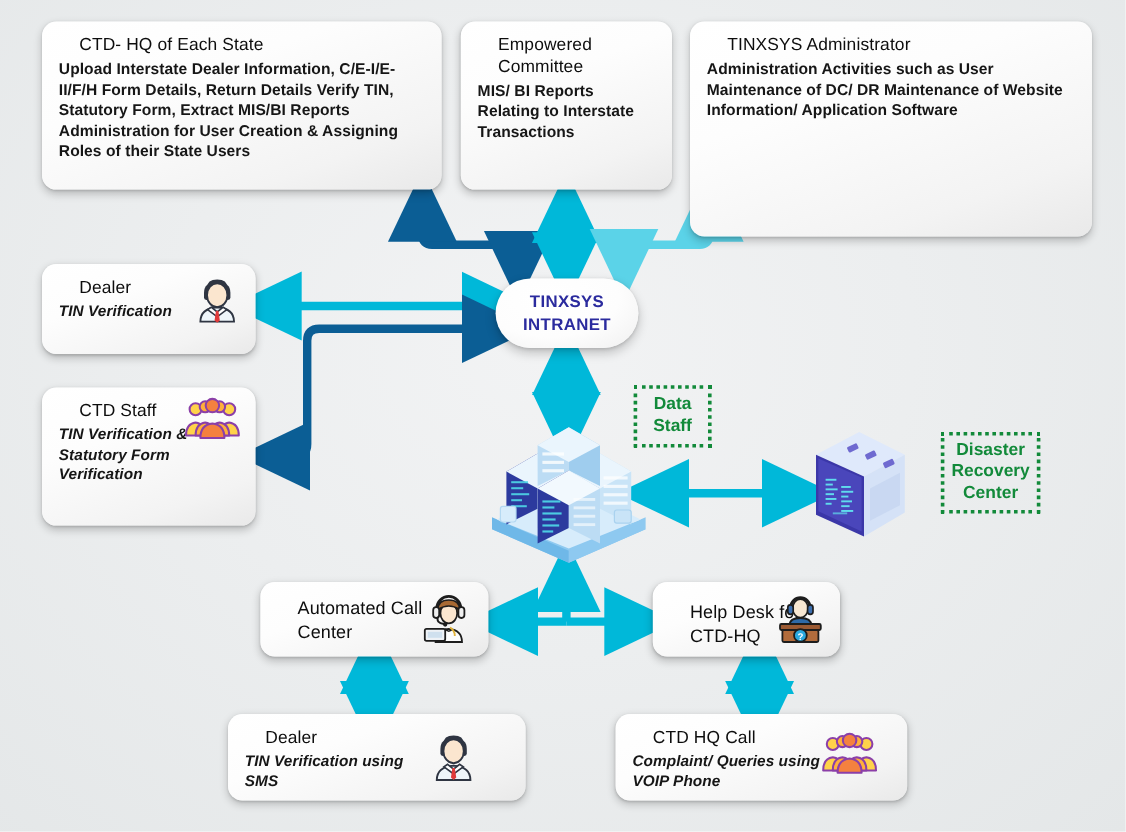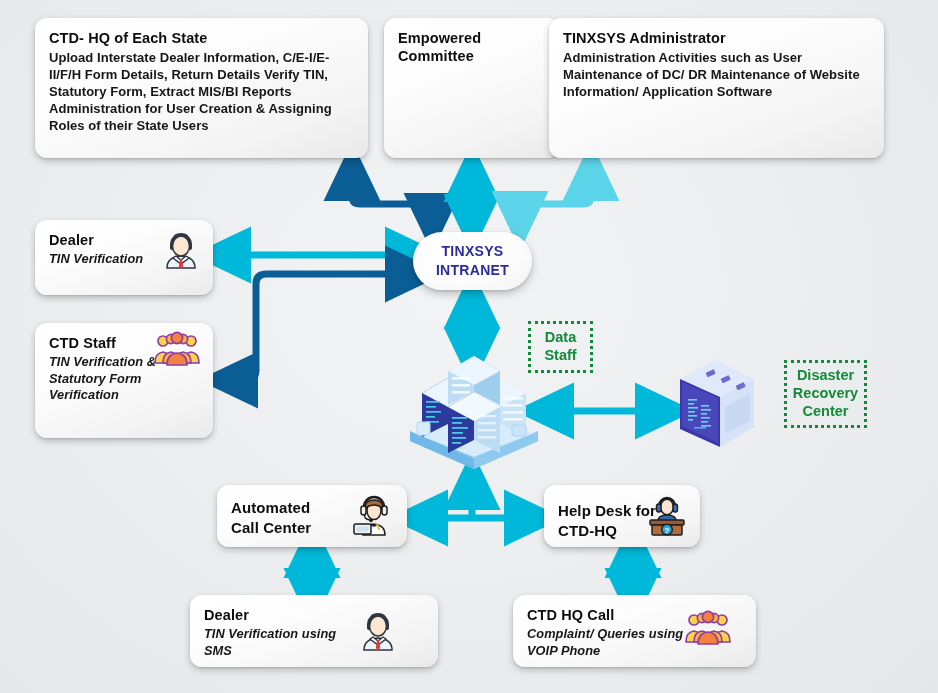--- a/index.html
+++ b/index.html
@@ -14,22 +14,22 @@
   .card{
     position:absolute;
     background:linear-gradient(160deg,#ffffff 0%,#fdfdfd 35%,#f3f3f3 78%,#e9e9e9 100%);
     border-radius:12px;
     box-shadow:0 3px 7px rgba(0,0,0,.22), 0 1px 2px rgba(0,0,0,.12);
     box-sizing:border-box;
     padding:11px 14px;
     color:#111;
   }
   .card .title{
-    font-weight:bold;font-size:14.5px;line-height:1.25;color:#0d0d0d;
-    margin-bottom:3px;letter-spacing:.1px;
+    font-weight:normal;font-size:14.5px;line-height:1.25;color:#0d0d0d;
+    margin-bottom:3px;letter-spacing:.1px;margin-left:17px;
   }
   .card .body{
     font-weight:bold;font-size:13px;line-height:1.30;color:#161616;letter-spacing:.05px;
   }
   .card.compact .title{font-size:14.5px;margin-bottom:2px;}
   .card.compact .body{font-size:12.8px;font-style:italic;}
   .card.onlytitle .title{font-size:15px;line-height:1.3;}
 
   
   .pill{
@@ -109,23 +109,24 @@
     <path d="M633,549 L633,597" fill="none" stroke="#00b8d9" stroke-width="7" marker-start="url(#mCyanStart)" marker-end="url(#mCyan)"></path>
   </svg>
 
   <div class="card" style="left:35px;top:18px;width:333px;height:140px;">
     <div class="title">CTD- HQ of Each State</div>
     <div class="body">Upload Interstate Dealer Information, C/E-I/E-II/F/H Form Details, Return Details Verify TIN, Statutory Form, Extract MIS/BI Reports Administration for User Creation &amp; Assigning Roles of their State Users</div>
   </div>
 
   <div class="card" style="left:384px;top:18px;width:176px;height:140px;">
     <div class="title">Empowered Committee</div>
-  </div>
-
-  <div class="card" style="left:549px;top:18px;width:335px;height:140px;">
+    <div class="body">MIS/ BI Reports Relating to Interstate Transactions</div>
+  </div>
+
+  <div class="card" style="left:575px;top:18px;width:335px;height:179px;">
     <div class="title">TINXSYS Administrator</div>
     <div class="body">Administration Activities such as User Maintenance of DC/ DR Maintenance of Website Information/ Application Software</div>
   </div>
 
   <div class="card compact" style="left:35px;top:220px;width:178px;height:75px;">
     <div class="title">Dealer</div>
     <div class="body">TIN Verification</div>
     <span class="icon" style="right:10px;top:8px;width:44px;height:44px;">
       <svg width="44" height="44" viewBox="0 0 44 44">
         <path d="M11,16 q0-9 11-9 q11,0 11,9 l0,4 q0,2-2,2 l-18,0 q-2,0-2-2 z" fill="#2f3542"></path>

